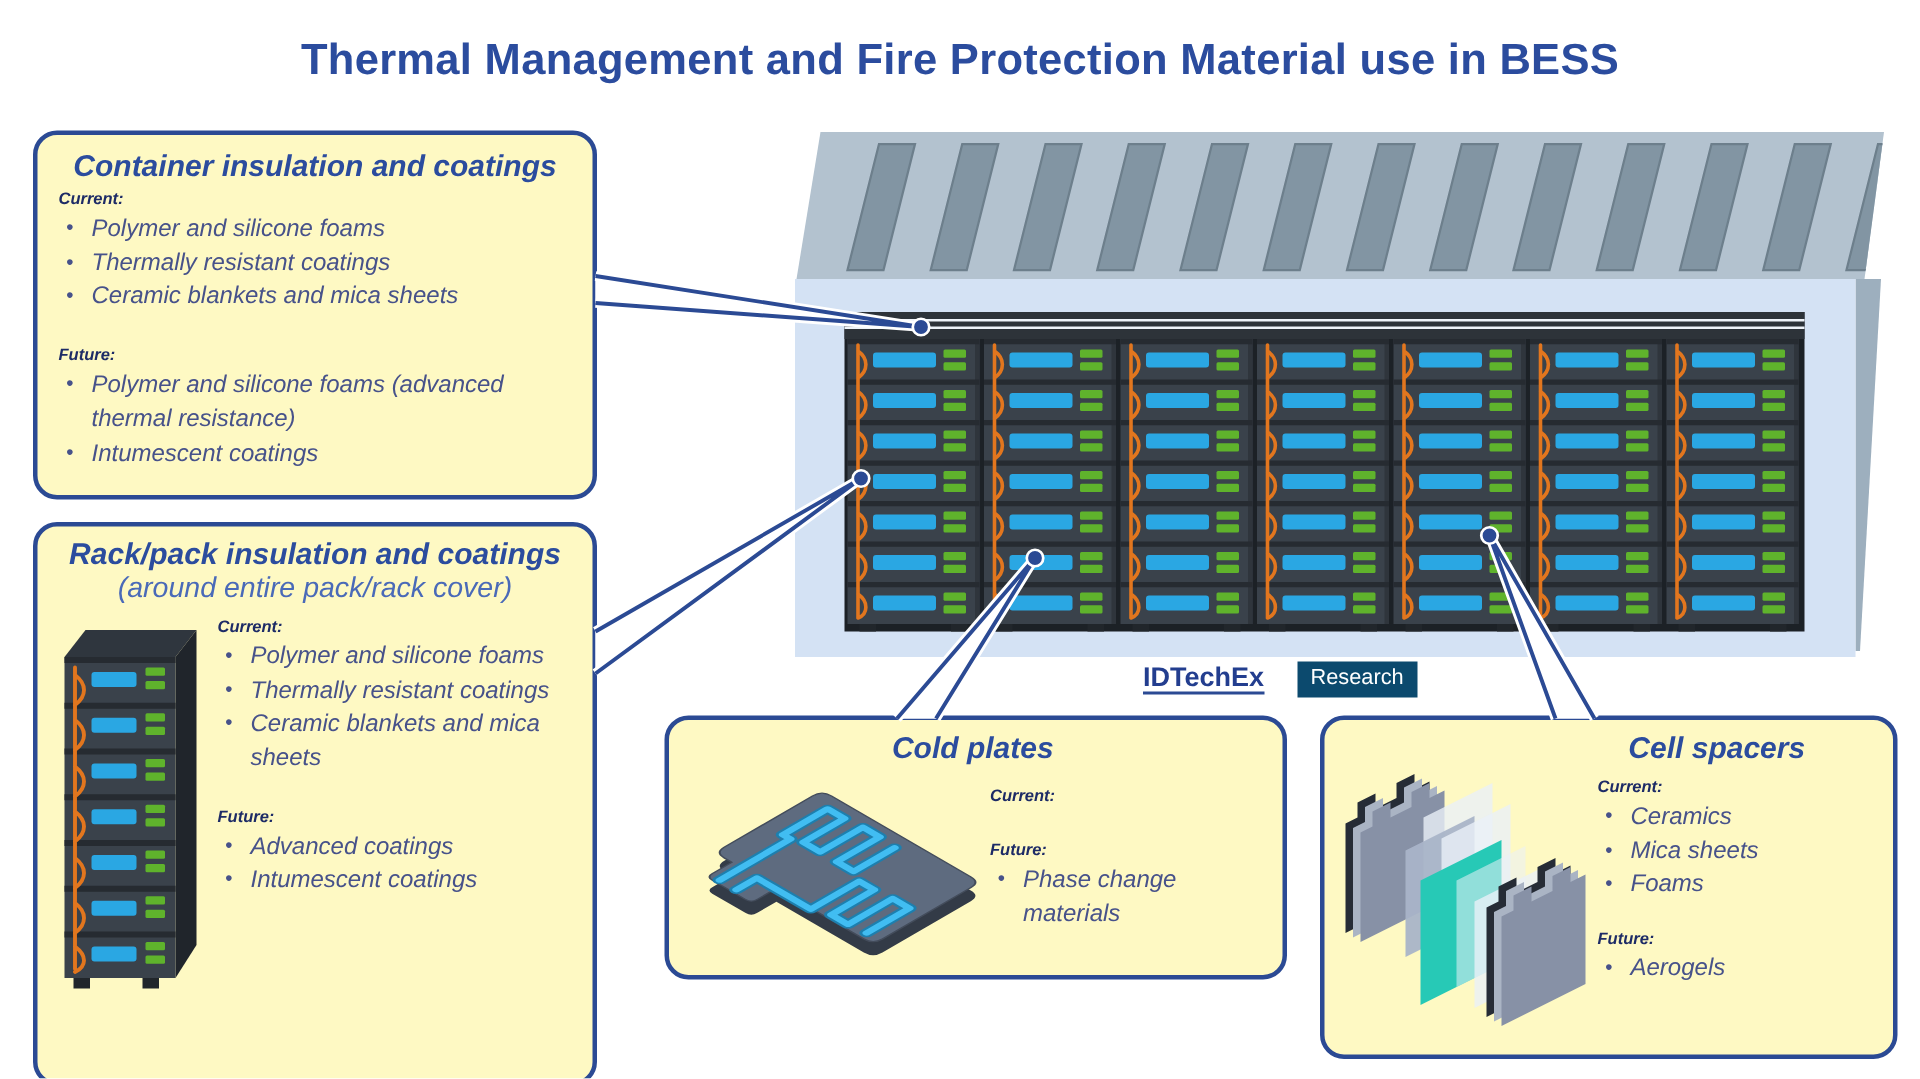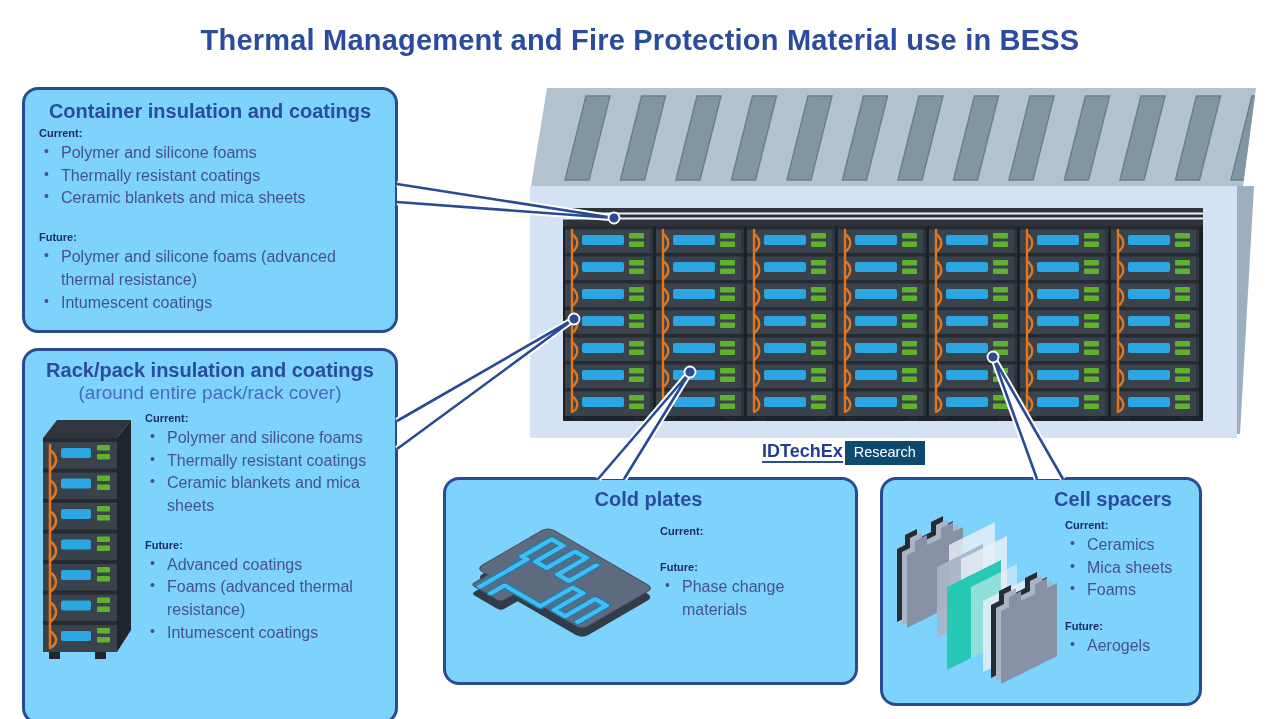--- a/index.html
+++ b/index.html
@@ -1,30 +1,30 @@
 <!DOCTYPE html>
 <html><head>
 <meta charset="utf-8">
 <style>
   html,body{margin:0;padding:0;background:#ffffff;}
   #stage{position:relative;width:1280px;height:719px;background:#ffffff;overflow:hidden;
          font-family:"Liberation Sans",sans-serif;}
   .abs{position:absolute;}
   #main-title{left:0;top:24px;width:1280px;text-align:center;
       font-size:29px;font-weight:800;color:#2b4c9e;letter-spacing:.2px;}
-  .callout{position:absolute;background:#7dd3fc;border:3px solid #2b4a94;border-radius:16px;box-sizing:border-box;}
+  .callout{position:absolute;background:#fef9c3;border:3px solid #2b4a94;border-radius:16px;box-sizing:border-box;font-style:italic;}
   .box-title{font-size:20px;font-weight:700;color:#2b4c9e;text-align:center;line-height:1.15;}
   .box-subtitle{font-size:19px;font-weight:400;color:#4a6ab8;text-align:center;line-height:1.15;}
   .sec-label{font-size:11px;font-weight:700;color:#1d2b66;margin:0 0 3px 0;}
   ul.bullets{list-style:none;margin:0;padding:0;font-size:16px;color:#47528a;line-height:1.42;}
   ul.bullets li{position:relative;padding-left:22px;}
   ul.bullets li::before{content:"\2022";position:absolute;left:5px;top:0;color:#47528a;font-size:14px;}
   .spacer{height:21px;}
   
-  #logo{left:762px;top:441px;display:flex;align-items:center;gap:2px;}
+  #logo{left:762px;top:441px;display:flex;align-items:center;gap:22px;}
   #logo .brand{font-size:18px;font-weight:700;color:#233e8f;border-bottom:2.5px solid #2b4a94;padding-bottom:1px;line-height:1;}
   #logo .suffix{background:#0c4a6e;color:#ffffff;font-size:14.5px;padding:4px 9px 5px 9px;line-height:1;}
   svg{display:block;}
   .noevents{pointer-events:none;}
 </style>
 </head>
 <body>
 
 <div id="stage">
 
@@ -192,28 +192,27 @@
         <div class="sec-label">Current:</div>
         <ul class="bullets">
             <li>Polymer and silicone foams</li>
             <li>Thermally resistant coatings</li>
             <li>Ceramic blankets and mica sheets</li>
           </ul>
         <div class="spacer"></div>
         <div class="sec-label">Future:</div>
         <ul class="bullets">
             <li>Advanced coatings</li>
-            <li>Foams (advanced thermal resistance)</li>
             <li>Intumescent coatings</li>
           </ul>
       </div>
     </div>
   </div>
 
-  <div class="callout" style="left:443px;top:477px;width:415px;height:208px;padding:8px 14px 0 10px;">
+  <div class="callout" style="left:443px;top:477px;width:415px;height:176px;padding:8px 14px 0 10px;">
     <div class="box-title">Cold plates</div>
     <div style="display:flex;margin-top:2px;">
 
       <svg width="200" height="178" viewBox="0 0 200 178" style="flex:0 0 200px;">
         <g transform="translate(0,9)">
           <g transform="matrix(0.62,0.36,-0.62,0.36,92,14)">
             <path d="M10,0 H160 Q170,0 170,10 V105 Q170,115 160,115 H66 V136 Q66,142 60,142 H24 Q18,142 18,136 V115 H10 Q0,115 0,105 V10 Q0,0 10,0 Z" fill="#333b47"></path>
           </g>
         </g>
         <g transform="matrix(0.62,0.36,-0.62,0.36,92,14)">
@@ -230,21 +229,21 @@
         <div class="sec-label">Current:</div>
         <div class="spacer"></div>
         <div class="sec-label">Future:</div>
         <ul class="bullets">
             <li>Phase change materials</li>
           </ul>
       </div>
     </div>
   </div>
 
-  <div class="callout" style="left:880px;top:477px;width:322px;height:229px;padding:8px 14px 0 8px;">
+  <div class="callout" style="left:880px;top:477px;width:385px;height:229px;padding:8px 14px 0 8px;">
     <div class="box-title" style="padding-left:150px;">Cell spacers</div>
     <div style="display:flex;margin-top:0px;">
 
       <svg width="172" height="196" viewBox="0 0 172 196" style="flex:0 0 172px;margin-top:-22px;">
 
         <g>
           <path d="M-2,44 L6,40 L6,30 L18,24 L18,34 L32,27 L32,17 L44,11 L44,21 L54,16 L54,89 L-2,117 Z" transform="translate(8,16)" fill="#262c36"></path>
           <path d="M-2,44 L6,40 L6,30 L18,24 L18,34 L32,27 L32,17 L44,11 L44,21 L54,16 L54,89 L-2,117 Z" transform="translate(13,19)" fill="#aab4c4"></path>
           <path d="M-2,44 L6,40 L6,30 L18,24 L18,34 L32,27 L32,17 L44,11 L44,21 L54,16 L54,89 L-2,117 Z" transform="translate(18,22)" fill="#8791a6"></path>
         </g>

